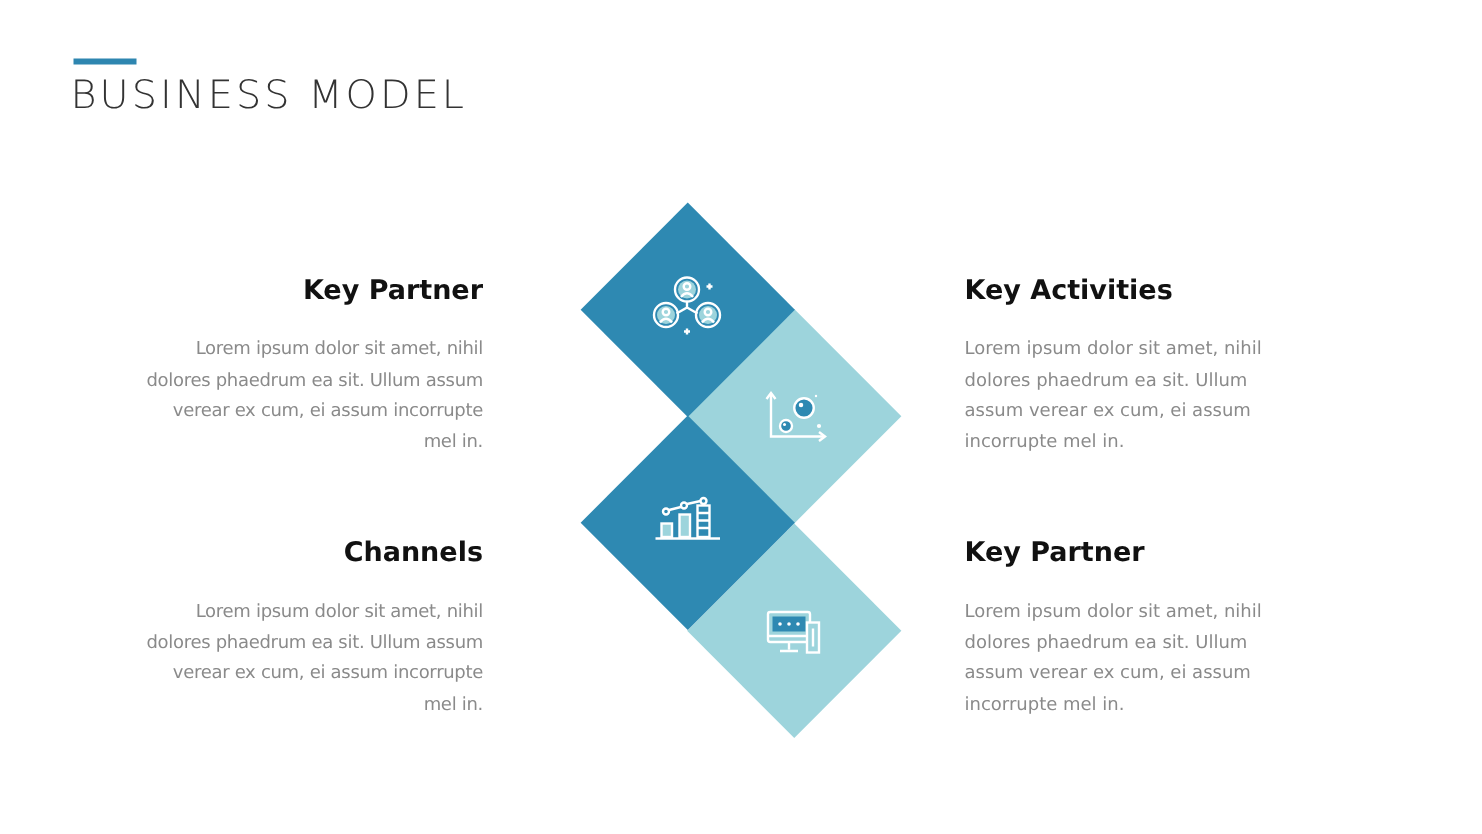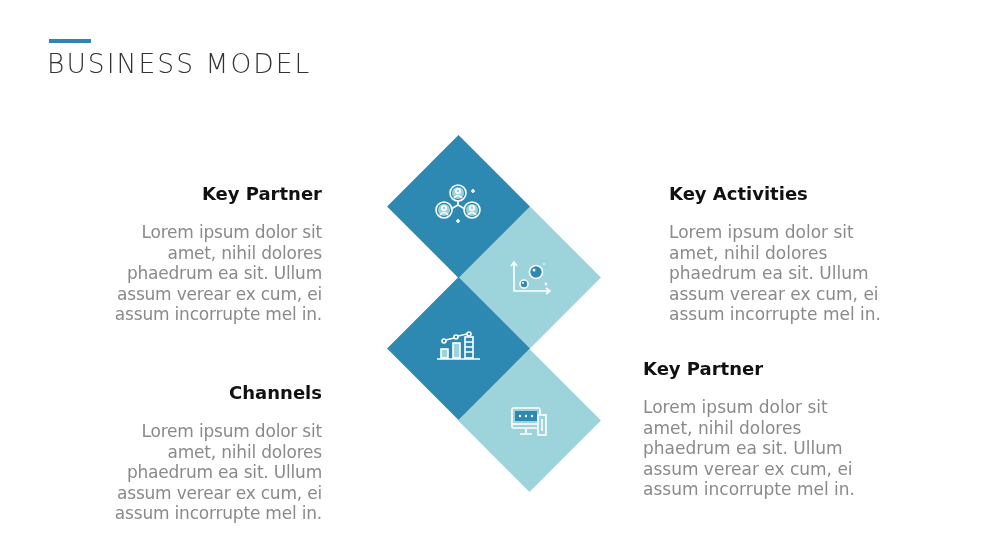--- a/index.html
+++ b/index.html
@@ -23,21 +23,21 @@
     }
     .block { position: absolute; width: 230px; }
     .block.left { text-align: right; }
     .block.right { text-align: left; }
     .block h3 {
       margin: 0; font-family: "DejaVu Sans", sans-serif; font-weight: bold;
       font-size: 18px; color: #111; line-height: 24px;
     }
     .block p {
       margin: 16px 0 0 0; font-family: "DejaVu Sans", sans-serif;
-      font-size: 17px; color: #8a8a8a; line-height: 20.5px;
+      font-size: 12px; color: #8a8a8a; line-height: 20.5px;
     }
     .block.left p { letter-spacing: -0.2px; }
     .diamond {
       position: absolute; width: 101px; height: 101px;
       transform: rotate(45deg);
     }
     .diamond.dark { background: #2e89b2; }
     .diamond.light { background: #9dd4dc; }
     .icon {
       position: absolute; width: 50px; height: 50px;
@@ -46,26 +46,26 @@
 </head>
 <body>
 
 <div class="title-bar"></div>
 <div class="page-title">BUSINESS MODEL</div>
 
 <div class="block left" style="left:92px; top:182px;">
   <h3>Key Partner</h3>
   <p>Lorem ipsum dolor sit amet, nihil dolores phaedrum ea sit. Ullum assum verear ex cum, ei assum incorrupte mel in.</p>
 </div>
-<div class="block left" style="left:92px; top:357px;margin-top:24px;">
+<div class="block left" style="left:92px; top:357px;">
   <h3>Channels</h3>
   <p>Lorem ipsum dolor sit amet, nihil dolores phaedrum ea sit. Ullum assum verear ex cum, ei assum incorrupte mel in.</p>
 </div>
 
-<div class="block right" style="left:643px; top:182px;margin-left:26px;">
+<div class="block right" style="left:643px; top:182px;">
   <h3>Key Activities</h3>
   <p>Lorem ipsum dolor sit amet, nihil dolores phaedrum ea sit. Ullum assum verear ex cum, ei assum incorrupte mel in.</p>
 </div>
 <div class="block right" style="left:643px; top:357px;">
   <h3>Key Partner</h3>
   <p>Lorem ipsum dolor sit amet, nihil dolores phaedrum ea sit. Ullum assum verear ex cum, ei assum incorrupte mel in.</p>
 </div>
 
 <div class="diamond light" style="left:478.5px; top:226.5px;"></div>
 <div class="diamond light" style="left:478.5px; top:369.5px;"></div>

